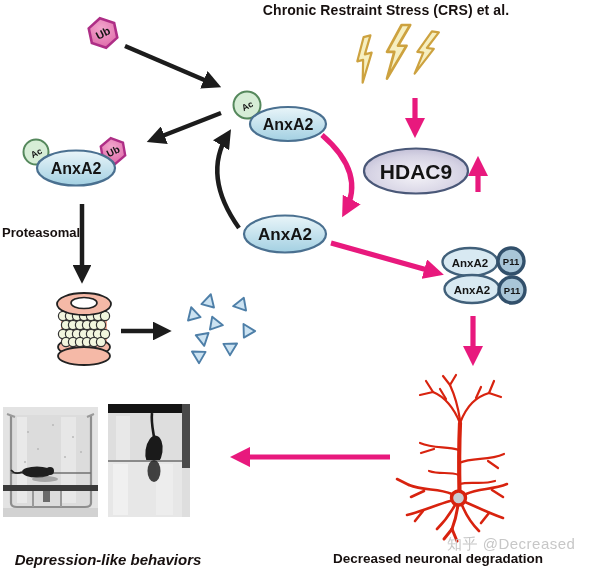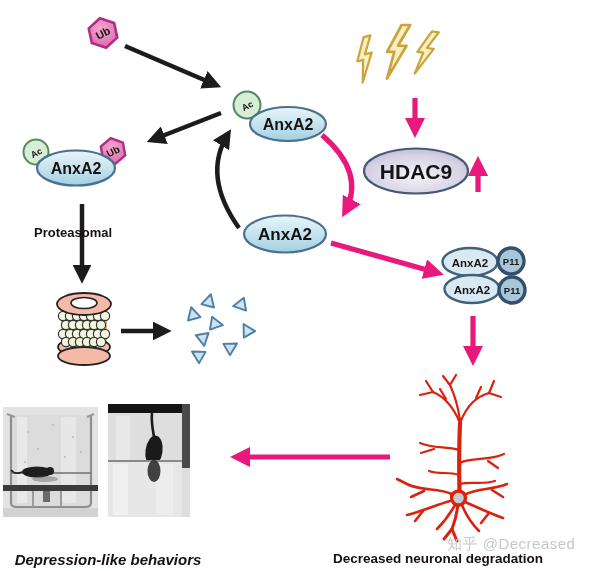--- a/index.html
+++ b/index.html
@@ -2,21 +2,21 @@
 <html><head>
 <meta charset="utf-8">
 <style>
   html,body{margin:0;padding:0;background:#fff;}
   .canvas{
     position:relative;width:600px;height:571px;background:#ffffff;
     font-family:"Liberation Sans",sans-serif;overflow:hidden;
   }
   .lbl{position:absolute;font-weight:bold;color:#17100f;}
   .title{left:230px;top:2px;width:312px;text-align:center;font-size:14px;letter-spacing:0.1px;}
-  .prot{left:2px;top:225px;width:90px;font-size:13px;line-height:16px;margin-left:32px;}
+  .prot{left:2px;top:225px;width:90px;font-size:13px;line-height:16px;}
   .depr{left:8px;top:551px;width:200px;text-align:center;font-size:15px;font-style:italic;}
   .excit{left:288px;top:551px;width:300px;text-align:center;font-size:13.5px;}
   .wm{position:absolute;left:447px;top:535px;width:150px;font-size:15px;color:#c7c7c7;font-weight:normal;letter-spacing:0.5px;}
   svg.scene{position:absolute;left:0;top:0;}
   svg text{font-family:"Liberation Sans",sans-serif;font-weight:bold;fill:#141414;}
   .photo{position:absolute;}
 </style>
 </head>
 <body>
 
@@ -240,20 +240,21 @@
       <ellipse cx="46" cy="47" rx="8.5" ry="15.5" fill="#1A1A1A" transform="rotate(8 46 47)"></ellipse>
       <path d="M46,58 L40,69 M47,58 L53,67" stroke="#1A1A1A" stroke-width="2.6" fill="none"></path>
       <line x1="0" y1="57" x2="74" y2="57" stroke="#8A8A8A" stroke-width="2"></line>
       <rect x="0" y="58" width="74" height="55" fill="#E7E7E7"></rect>
       <rect x="5" y="60" width="15" height="51" fill="#F0F0F0"></rect>
       <rect x="48" y="60" width="17" height="51" fill="#F0F0F0" opacity="0.7"></rect>
       <ellipse cx="46" cy="67" rx="6.5" ry="11" fill="#222" opacity="0.85"></ellipse>
     </svg>
   </div>
 
+  <div class="lbl title">Chronic Restraint Stress (CRS) et al.</div>
 
   <div class="lbl prot">
     <div>Proteasomal</div>
   </div>
 
   <div class="lbl depr">Depression-like behaviors</div>
 
   <div class="lbl excit">Decreased neuronal degradation</div>
 
   <div class="wm">知乎 @Decreased</div>

